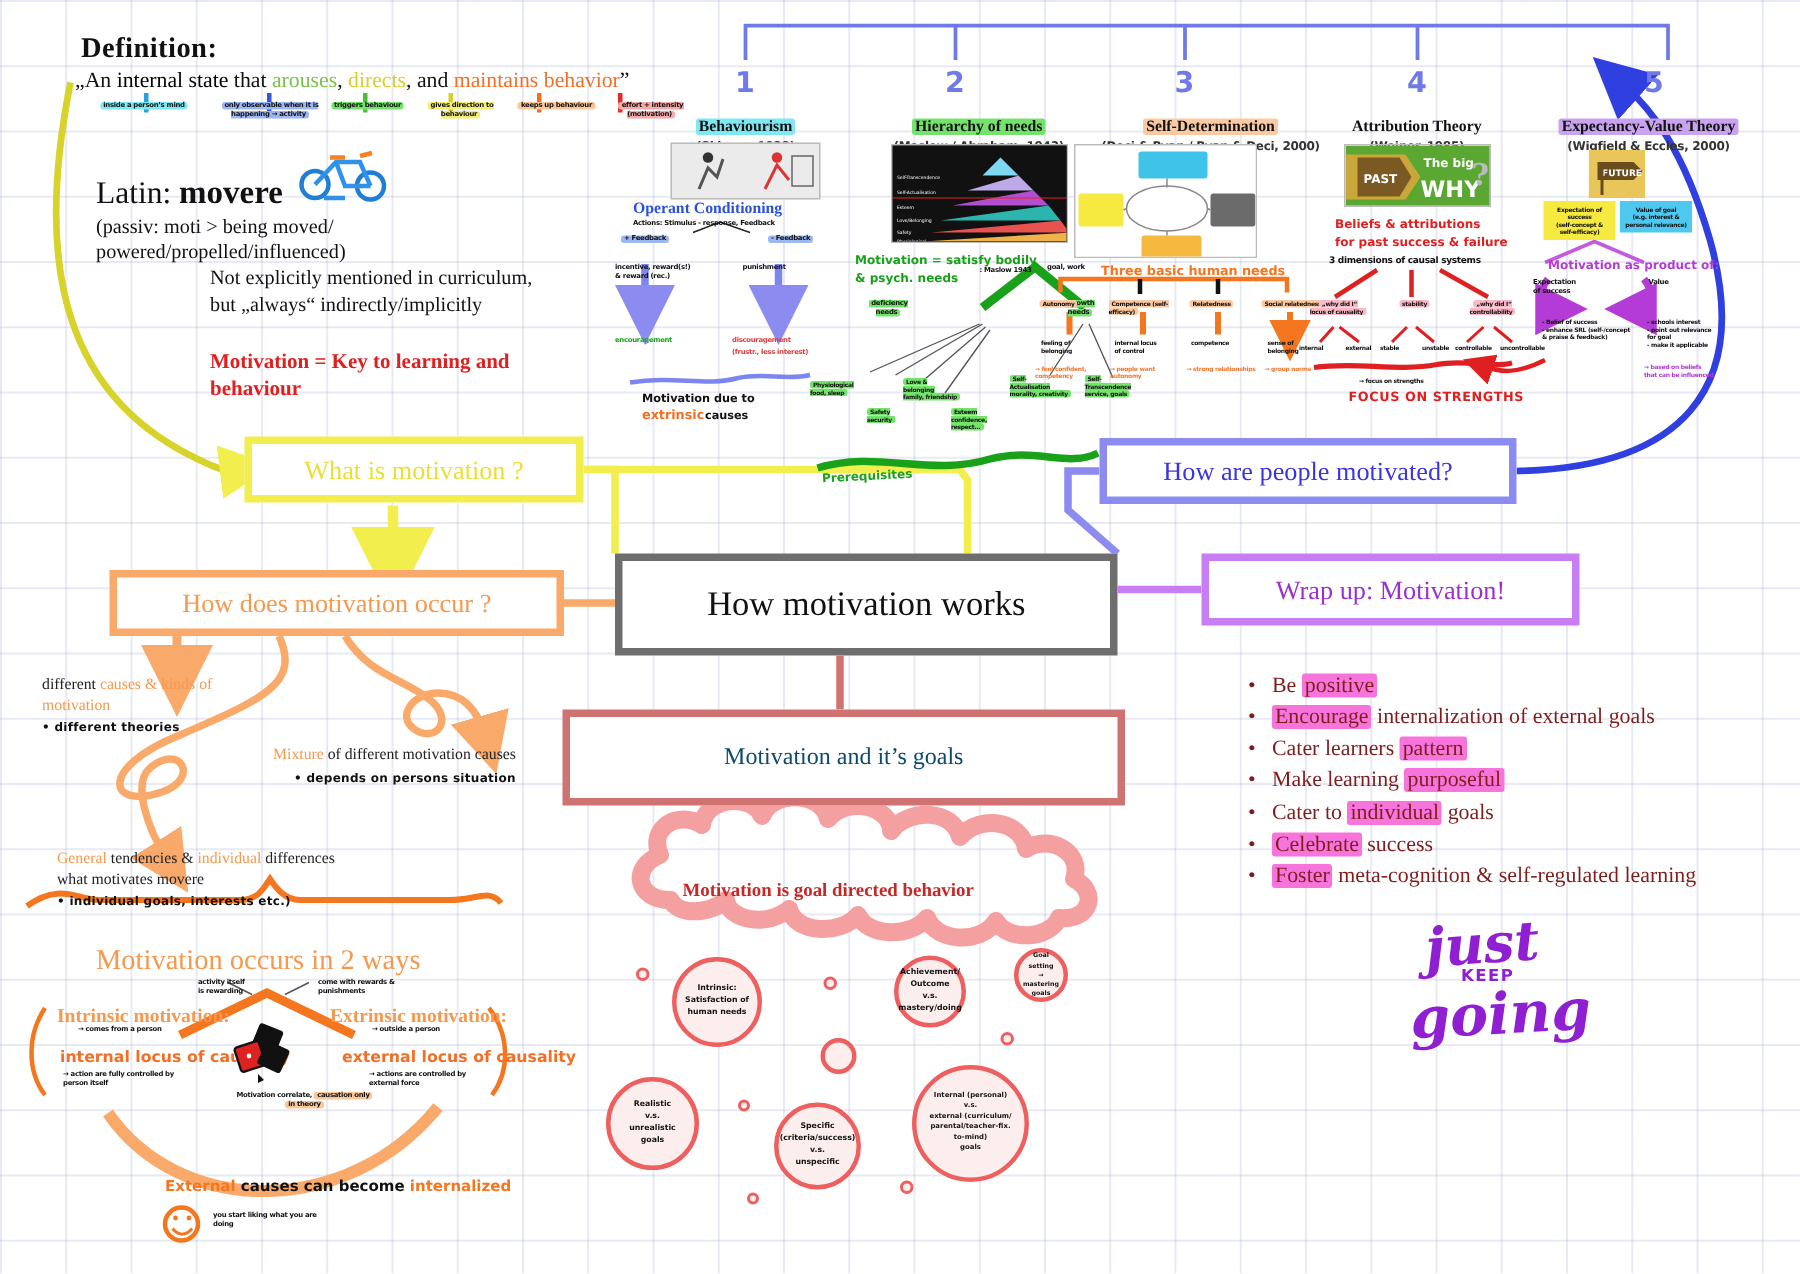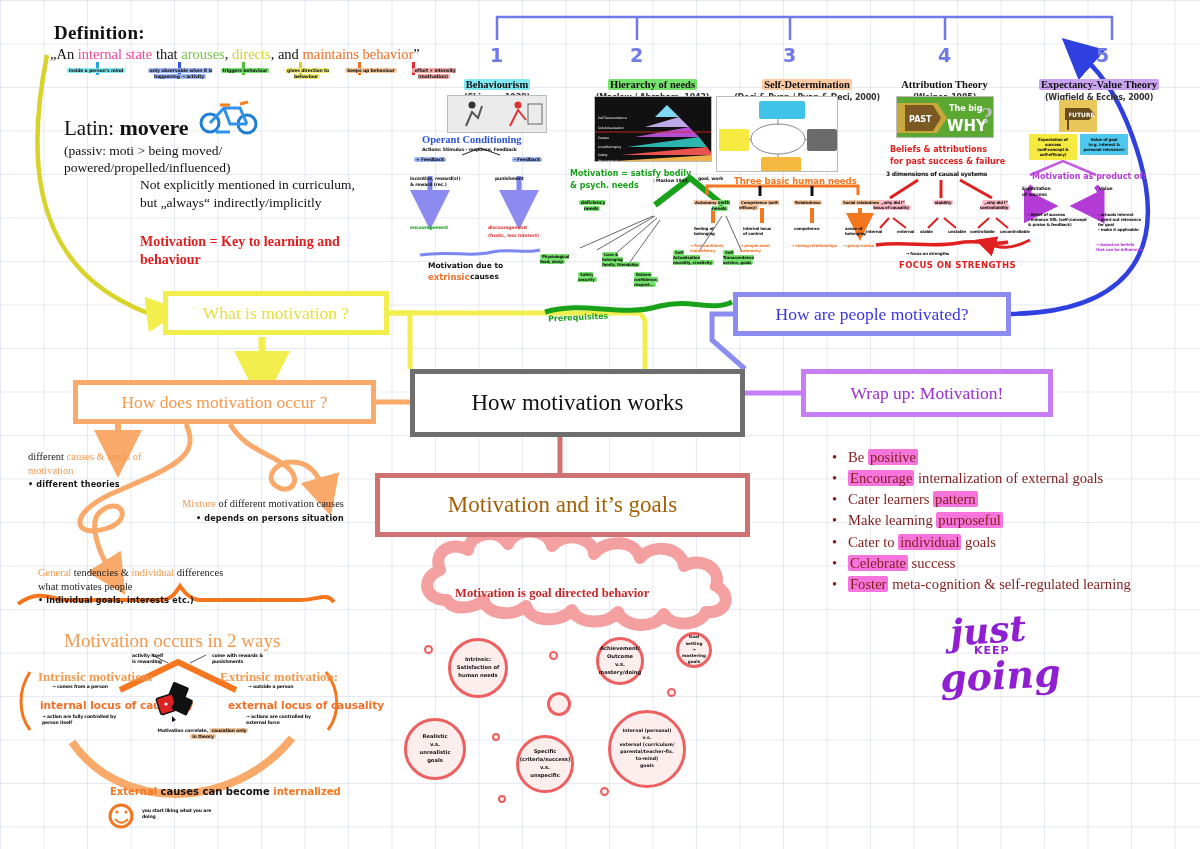--- a/index.html
+++ b/index.html
@@ -47,21 +47,21 @@
   .hl-orange { background:#f9c89a; }
   .hl-red    { background:#f6a9a9; }
   .hl-pink   { background:#f774dd; }
   .hl-purple { background:#c9a2f0; }
   .hl-peach  { background:#fbc9a2; }
   .hl-lpink  { background:#f9b9c6; }
 
   
   #def-title { left:54px; top:22px; font-size:19px; font-weight:bold; letter-spacing:.3px; color:#111; }
   #def-line  { left:50px; top:46px; font-size:14.5px; color:#111; }
-  #def-line .c-blue   { color:#ec4899; }
+  #def-line .c-blue   { color:#000000; }
   #def-line .c-green  { color:#79c24a; }
   #def-line .c-yellow { color:#d8cf2a; }
   #def-line .c-orange { color:#f26f28; }
 
   .def-tick { position:absolute; width:3px; height:13px; }
   .def-note { position:absolute; text-align:center; }
 
   #latin { left:64px; top:115px; font-size:21px; color:#111; }
   #latin b { font-size:22px; }
   #latin-sub { left:64px; top:143px; font-size:13.5px; line-height:1.25; color:#111; }
@@ -96,21 +96,21 @@
   #box-how { left:73px; top:380px; width:303px; height:44px; border:5px solid #f9a96a; }
   #box-how span { font-size:17.5px; color:#f5994f; }
 
   #box-people { left:733px; top:292px; width:278px; height:44px; border:5px solid #8b8bf0; }
   #box-people span { font-size:17.5px; color:#3a34e0; }
 
   #box-wrap { left:801px; top:369px; width:252px; height:48px; border:5px solid #c77ef5; }
   #box-wrap span { font-size:17.5px; color:#9b2fd0; }
 
   #box-goals { left:375px; top:473px; width:375px; height:64px; border:5px solid #cf7272; }
-  #box-goals span { font-size:23px; color:#a16207; }
+  #box-goals span { font-size:16px; color:#0c4a6e; }
 
   
   #bullets { left:828px; top:447px; width:335px; font-size:14.6px; line-height:1.38; color:#7f1d1d; }
   #bullets li { margin-bottom:1px; }
   #bullets ul { margin:0; padding-left:20px; list-style:none; }
   #bullets li:before { content:"\2022"; position:absolute; margin-left:-16px; }
 
   
   .onote { position:absolute; font-size:10.5px; line-height:1.3; color:#222; }
   .onote .o { color:#f5994f; }
@@ -515,21 +515,21 @@
   <span class="sub">• different theories</span>
 </div>
 
 <div class="onote" style="left:182px; top:497px; width:230px;">
   <span class="o" style="">Mixture</span><span> of different motivation causes</span>
   <span class="sub" style="margin-left:14px;">• depends on persons situation</span>
 </div>
 
 <div class="onote" style="left:38px; top:566px; width:250px;">
   <span class="o">General</span><span> tendencies &amp; </span><span class="o">individual</span><span> differences</span><br>
-  <span>what motivates people</span>
+  <span>what motivates movere</span>
   <span class="sub">• individual goals, interests etc.)</span>
 </div>
 
 <div class="abs" id="two-ways">Motivation occurs in 2 ways</div>
 <div class="abs scrib" style="left:132px; top:653px; width:56px; white-space:pre-line;">activity itself
 is rewarding</div>
 <div class="abs scrib" style="left:212px; top:653px; width:70px; white-space:pre-line;">come with rewards &amp;
 punishments</div>
 
 <div class="motlabel" style="left:38px; top:669px;">Intrinsic motivation:</div>

